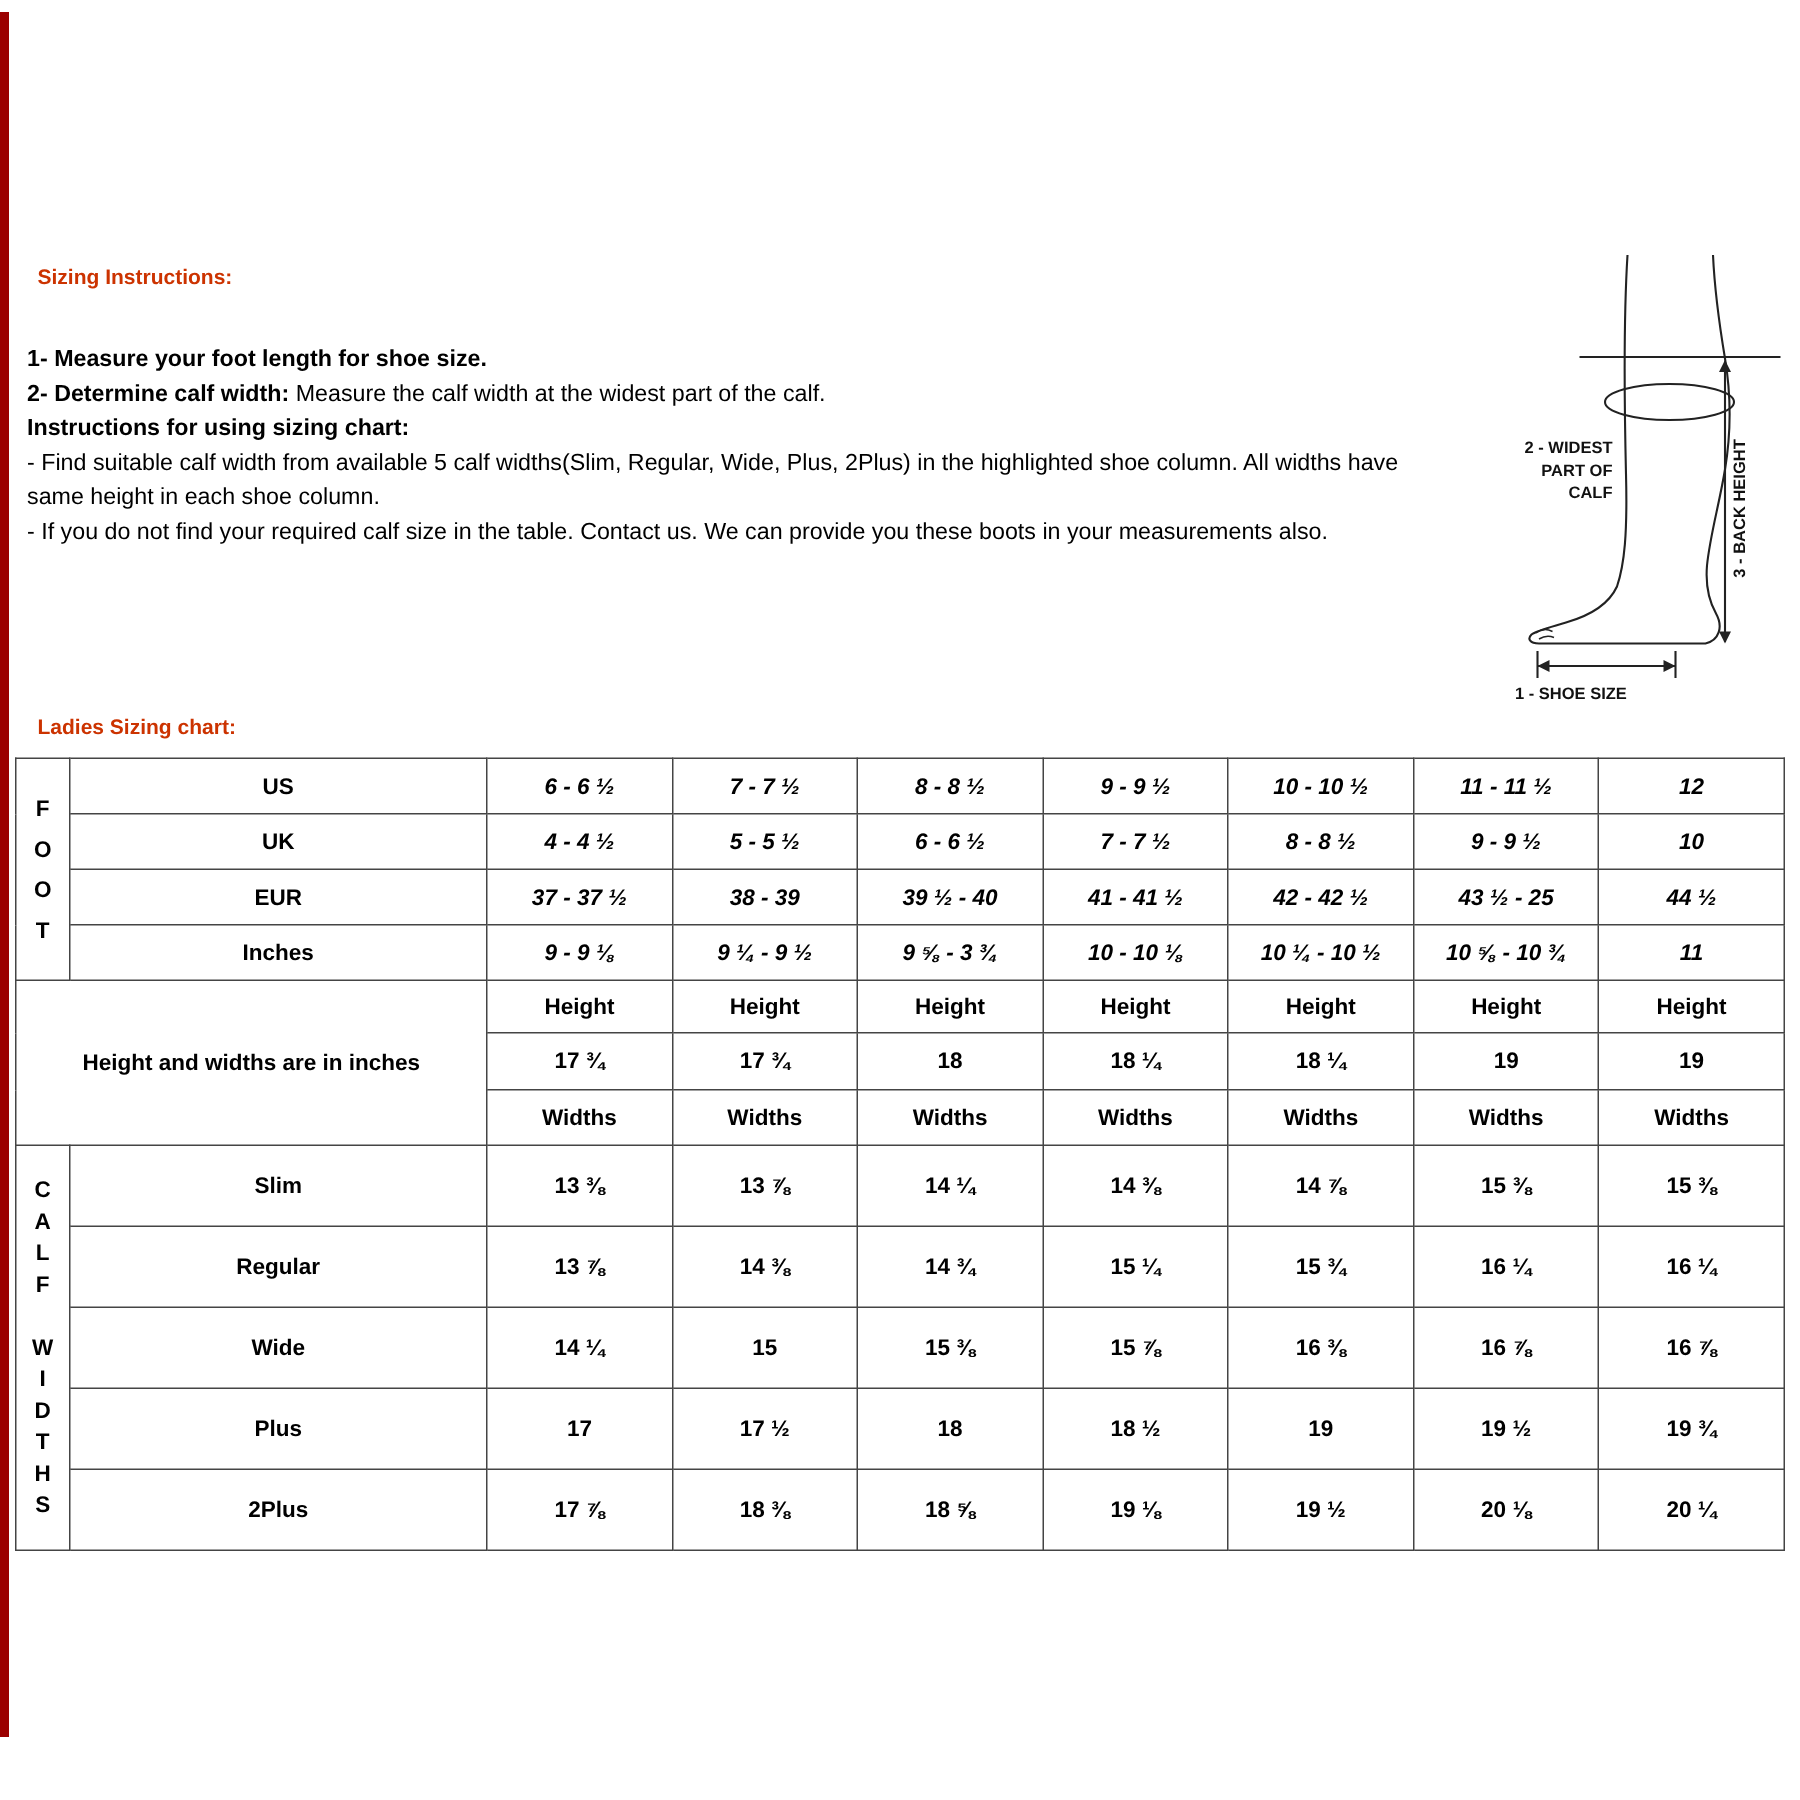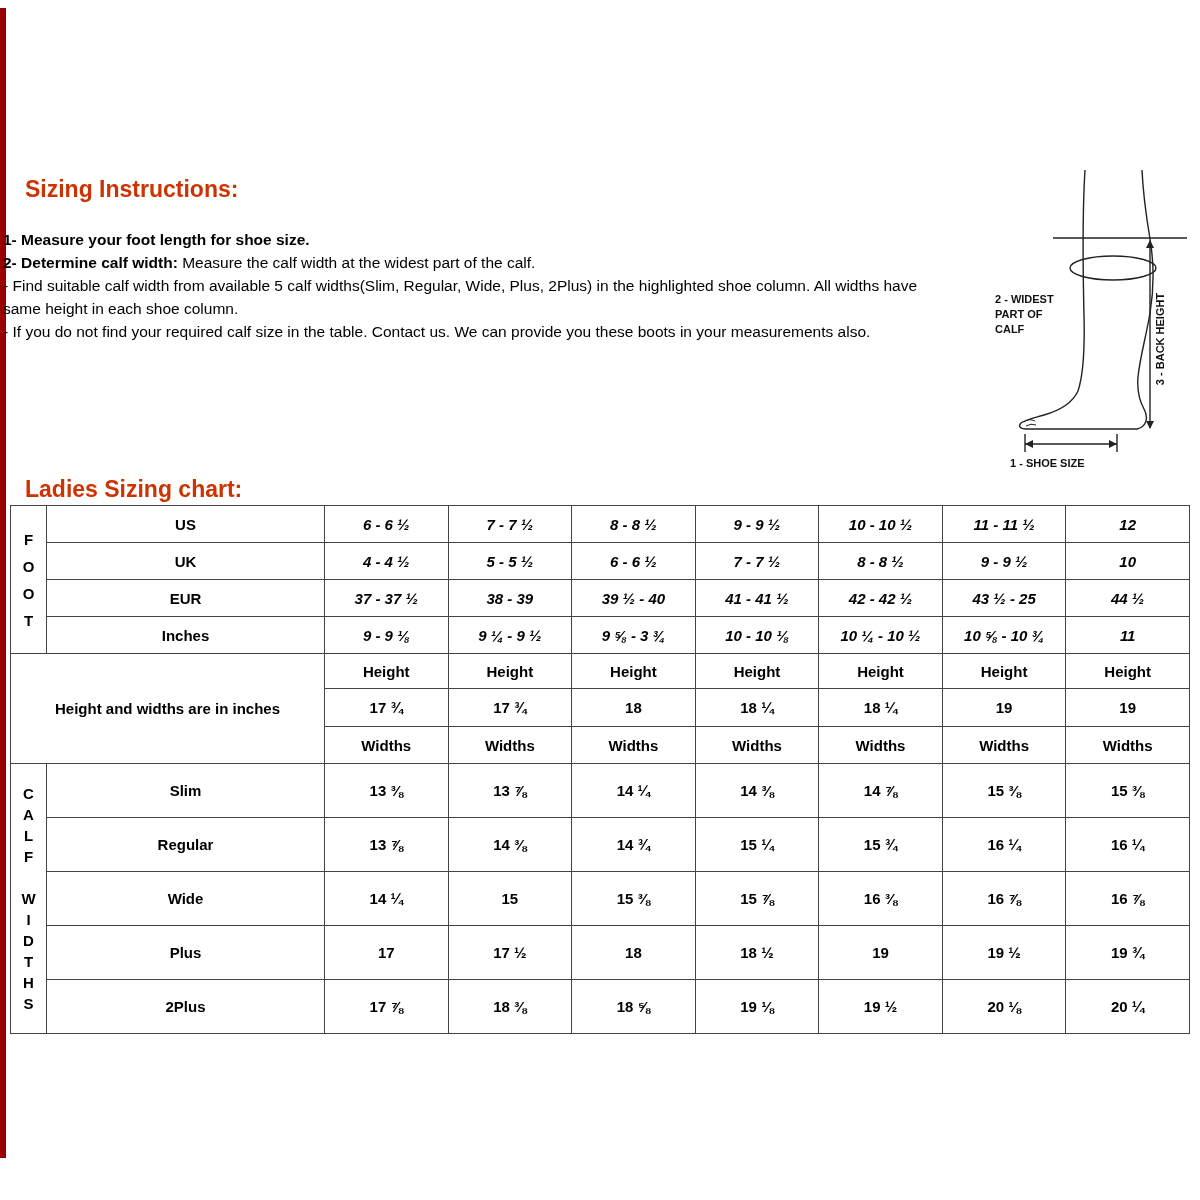--- a/index.html
+++ b/index.html
@@ -9,34 +9,34 @@
     background: #ffffff; color: #000;
     font-family: "Liberation Sans", sans-serif;
     overflow: hidden;
   }
   .left-strip {
     position: absolute; left: 0; top: 8px; width: 6px; height: 1150px;
     background: #9b0000;
   }
   .section-title {
     position: absolute; margin: 0;
-    font-size: 23px; font-weight: bold; color: #cc3300;
+    font-size: 14px; font-weight: bold; color: #cc3300;
   }
   #instructions-title { left: 25px; top: 176px; }
   #chart-title { left: 25px; top: 476px; }
   .instructions-body {
-    position: absolute; left: 3px; top: 228px; width: 952px;
+    position: absolute; left: 18px; top: 228px; width: 952px;
     font-size: 15.5px; line-height: 23px; color: #000;
   }
   .instructions-body p { margin: 0; }
   
   .leg-diagram { position: absolute; left: 995px; top: 168px; width: 195px; height: 310px; }
   .leg-diagram svg { position: absolute; left: 0; top: 0; }
   .diagram-label { position: absolute; font-size: 11px; font-weight: bold; color: #111; }
-  .label-widest { left: 0; top: 124px; width: 80px; line-height: 15px; white-space: pre-line; }
+  .label-widest { left: 0; top: 124px; width: 80px; text-align: right; line-height: 15px; white-space: pre-line; }
   .label-backheight { left: 159px; top: 252px; width: 162px; text-align: center; transform: rotate(-90deg); transform-origin: 0 0; }
   .label-shoesize { left: 15px; top: 289px; width: 130px; text-align: left; }
   
   table.sizing-table {
     position: absolute; left: 10px; top: 505px; width: 1180px;
     border-collapse: collapse; table-layout: fixed;
   }
   .sizing-table td {
     border: 1px solid #444; text-align: center; vertical-align: middle;
     font-weight: bold; font-size: 15px; padding: 0 2px; color: #000;
@@ -56,20 +56,21 @@
 </head>
 <body>
 
 <div class="left-strip"></div>
 
 <h2 class="section-title" id="instructions-title">Sizing Instructions:</h2>
 
 <div class="instructions-body">
     <p><strong>1- Measure your foot length for shoe size.</strong></p>
     <p><strong>2- Determine calf width:</strong><span> Measure the calf width at the widest part of the calf.</span></p>
+    <p><strong>Instructions for using sizing chart:</strong></p>
     <p><span>- Find suitable calf width from available 5 calf widths(Slim, Regular, Wide, Plus, 2Plus) in the highlighted shoe column. All widths have same height in each shoe column.</span></p>
     <p><span>- If you do not find your required calf size in the table. Contact us. We can provide you these boots in your measurements also.</span></p>
   </div>
 
 <div class="leg-diagram">
   <svg width="195" height="310" viewBox="0 0 195 310">
     <g stroke="#222" fill="none" stroke-width="1.4">
       <path d="M 90 2 C 87 50 88 105 89 148 C 90 188 88 208 83 223 C 77 236 63 243 49 247 C 39 250 30 252 26 255 C 23 258 25 261 31 261 L 142 261 C 151 259 154 250 149 241 C 144 232 142 221 143 209 C 145 189 151 169 155 145 C 159 121 159 95 155 71 C 151 47 148 24 147 2"></path>
       <path stroke-width="1" d="M 29 254 Q 34 250 40 253 M 31 258 Q 36 255 41 257"></path>
       <ellipse cx="118" cy="100" rx="43" ry="12"></ellipse>

